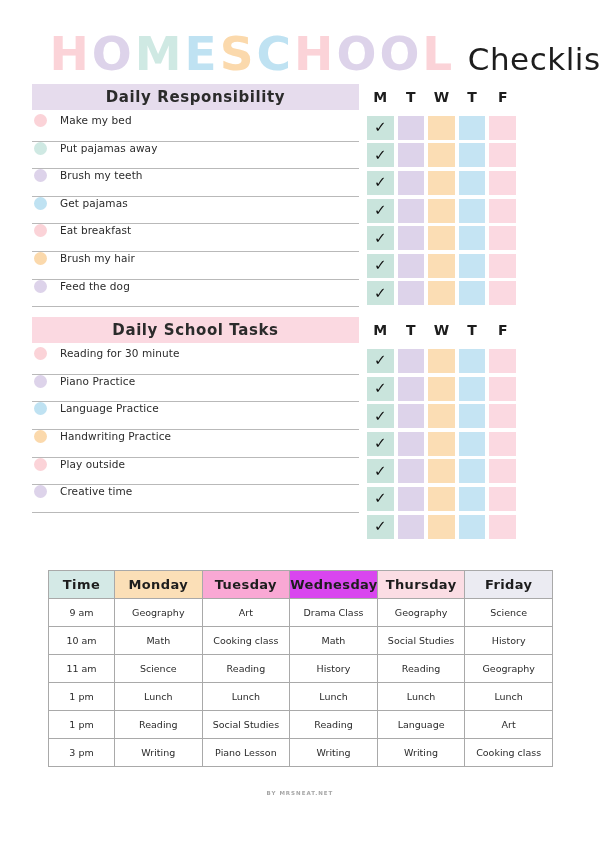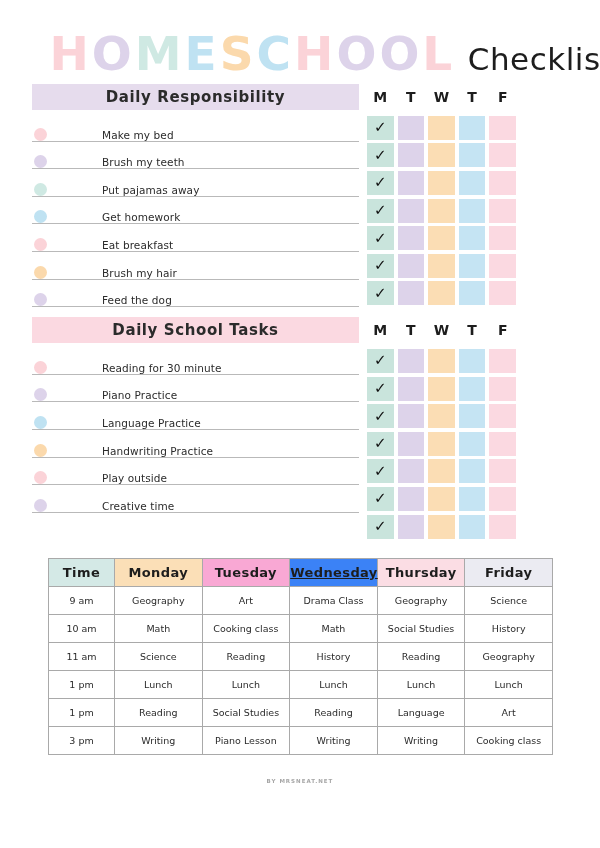--- a/index.html
+++ b/index.html
@@ -42,24 +42,23 @@
 
   .sec-header {
     height: 26px; line-height: 26px; text-align: center;
     font-family: "DejaVu Sans", sans-serif;
     font-size: 15px; font-weight: 700; color: #2b2b2b;
     letter-spacing: .6px;
   }
 
   .task-list { margin-top: 4px; }
   .task-row {
-    display: flex; align-items: flex-end;
+    display: flex; align-items: flex-start;
     height: 27.6px;
     border-bottom: 1.2px solid #b9b9b9;
-    gap: 42px;
   }
   .bullet {
     width: 13px; height: 13px; border-radius: 50%;
     margin-left: 2px; margin-right: 13px; flex: none;
   }
   .task-label {
     font-family: "DejaVu Sans", sans-serif;
     font-size: 10.5px; color: #2b2b2b; letter-spacing: .1px;
   }
 
@@ -73,21 +72,21 @@
   .check-grid { margin-top: 4px; }
   .check-row { display: flex; height: 27.6px; align-items: center; }
   .cell {
     width: 27.5px; height: 24px; margin-right: 4px;
     display: flex; align-items: center; justify-content: center;
     font-size: 15px; color: #111; line-height: 1;
     font-family: "DejaVu Sans", sans-serif;
   }
 
   
-  .sched-wrap { padding: 12px 48px; margin-top: 6px; }
+  .sched-wrap { padding: 12px 48px; margin-top: 18px; }
   table.sched {
     width: 504px; border-collapse: collapse;
     table-layout: fixed;
   }
   table.sched th, table.sched td {
     border: 1px solid #a9a9a9;
     text-align: center;
     font-family: "DejaVu Sans", sans-serif;
   }
   table.sched th {
@@ -134,30 +133,30 @@
       <div class="section">
         <div class="sec-inner">
           <div class="left-col">
             <div class="sec-header" style="background: rgb(230, 220, 237);">Daily Responsibility</div>
             <div class="task-list">
               <div class="task-row">
                 <span class="bullet" style="background: rgb(251, 211, 216);"></span>
                 <span class="task-label">Make my bed</span>
               </div>
               <div class="task-row">
+                <span class="bullet" style="background: rgb(207, 233, 227);"></span>
+                <span class="task-label">Put pajamas away</span>
+              </div>
+              <div class="task-row">
                 <span class="bullet" style="background: rgb(221, 211, 234);"></span>
                 <span class="task-label">Brush my teeth</span>
               </div>
               <div class="task-row">
-                <span class="bullet" style="background: rgb(207, 233, 227);"></span>
-                <span class="task-label">Put pajamas away</span>
-              </div>
-              <div class="task-row">
                 <span class="bullet" style="background: rgb(191, 226, 242);"></span>
-                <span class="task-label">Get homework</span>
+                <span class="task-label">Get pajamas</span>
               </div>
               <div class="task-row">
                 <span class="bullet" style="background: rgb(251, 211, 216);"></span>
                 <span class="task-label">Eat breakfast</span>
               </div>
               <div class="task-row">
                 <span class="bullet" style="background: rgb(251, 217, 172);"></span>
                 <span class="task-label">Brush my hair</span>
               </div>
               <div class="task-row">
@@ -331,21 +330,21 @@
           <col class="c-day">
         <col class="c-day">
           <col class="c-day">
           <col class="c-day">
       </colgroup>
       <thead>
           <tr id="sched-head">
             <th style="background: rgb(212, 233, 230);">Time</th>
             <th style="background: rgb(251, 223, 183);">Monday</th>
             <th style="background: #f9a8d4;">Tuesday</th>
-            <th style="background: #3b82f6; text-decoration: underline;">Wednesday</th>
+            <th style="background: #d946ef;">Wednesday</th>
             <th style="background: rgb(251, 221, 228);">Thursday</th>
             <th style="background: rgb(235, 235, 242);">Friday</th>
           </tr>
         </thead>
       <tbody id="sched-body">
           <tr>
             <td class="time-cell">9 am</td>
             <td>Geography</td>
             <td>Art</td>
             <td>Drama Class</td>

